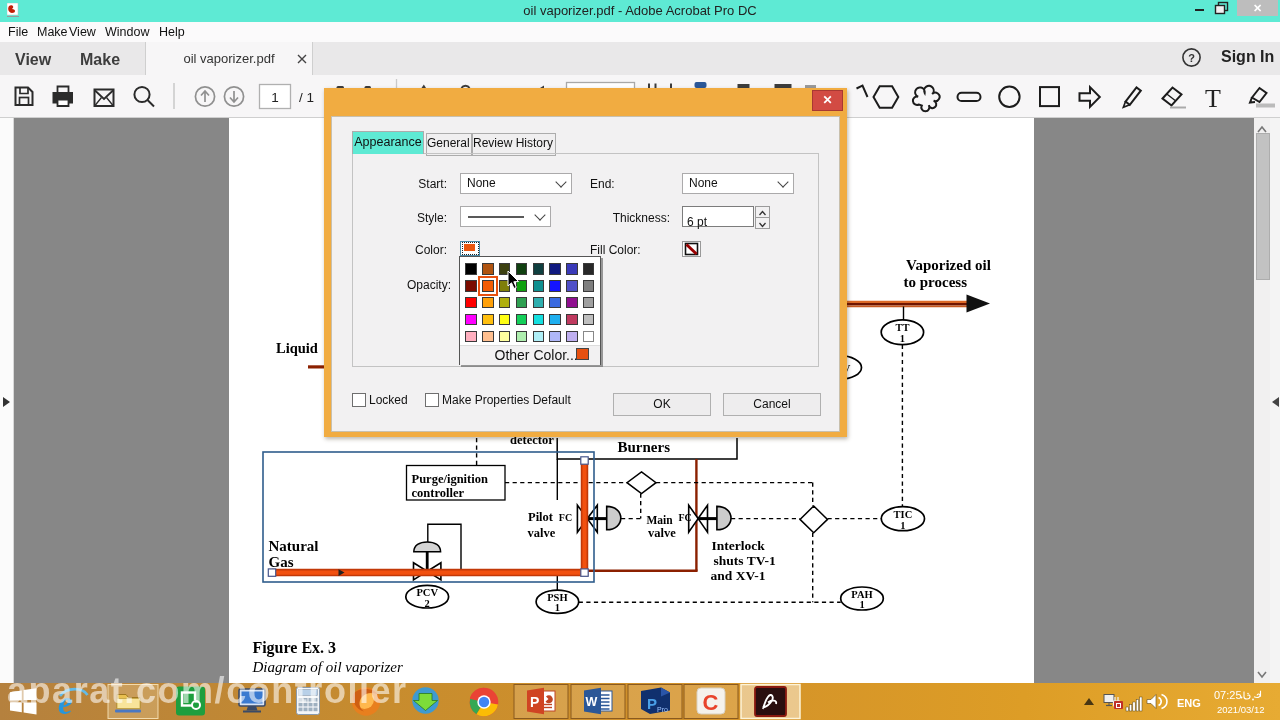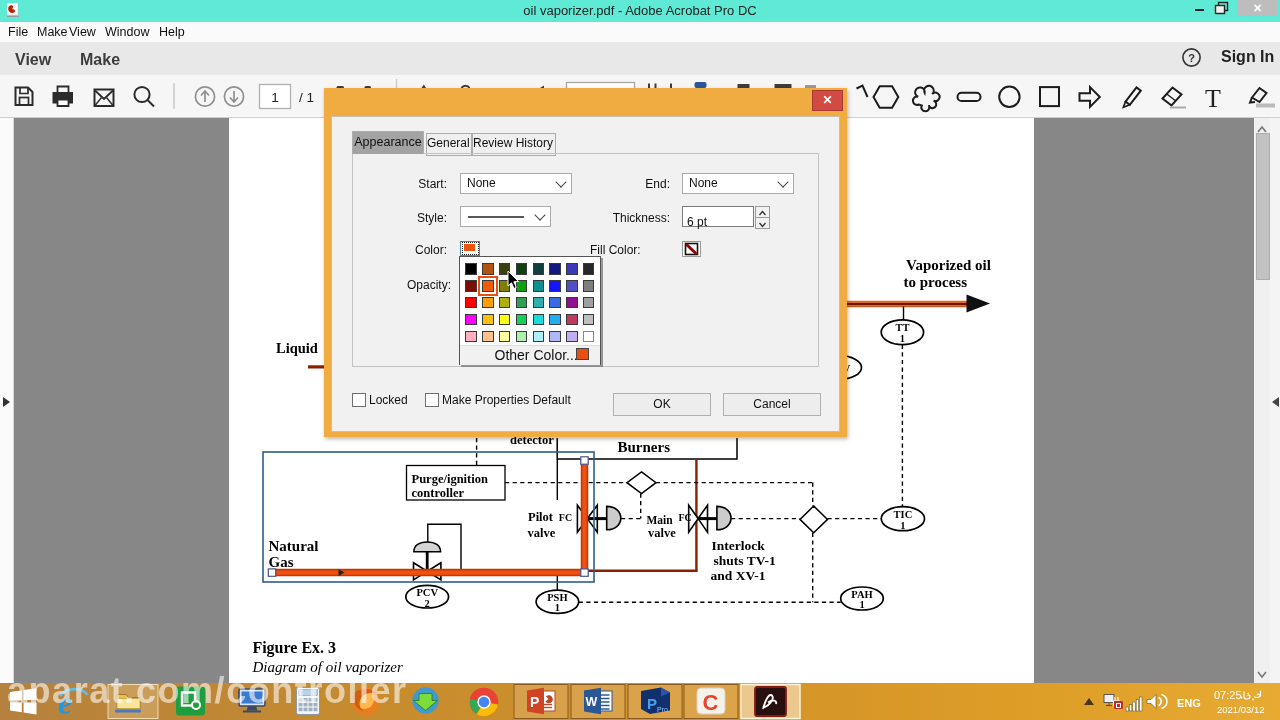--- a/index.html
+++ b/index.html
@@ -60,20 +60,26 @@
  <span style="left:8px">File</span>
     <span style="left:37px">Make</span>
     <span style="left:69px">View</span>
     <span style="left:105px">Window</span>
     <span style="left:159px">Help</span>
 </div>
 
 <div class="abs" id="tabstrip">
  <span class="abs ht" style="left:15px">View</span>
  <span class="abs ht" style="left:80px">Make</span>
+ <div class="activetab abs">
+      <div class="abs tx">oil vaporizer.pdf</div>
+  <svg class="abs" style="left:150px;top:11px" width="12" height="12">
+        <path d="M2,2 L10,10 M10,2 L2,10" stroke="#444" stroke-width="1.4"></path>
+      </svg>
+ </div>
 </div>
 
 <div class="abs" id="toolbar"></div>
 <svg class="abs" style="left:0;top:75px" width="1280" height="42" id="tbicons">
 <g stroke="#2b2b2b" stroke-width="2" fill="none">
 
 <path d="M15.5,12.5 h12.5 l4.5,4.5 v13 h-17 z"></path>
 <path d="M20,13 v5.5 h8 v-5.5" stroke-width="1.7"></path>
 <rect x="19.5" y="22.5" width="9" height="7.5" stroke-width="1.7"></rect>
 
@@ -270,32 +276,32 @@
 <text x="710.5" y="579.5" font-size="13.5">and XV-1</text>
 <text x="252.4" y="653" font-size="16">Figure Ex. 3</text>
 <text x="252.4" y="672" font-size="15" font-weight="normal" font-style="italic">Diagram of oil vaporizer</text>
 </g>
 </svg>
 
 <div class="abs" id="dlg">
  <div class="abs" id="dlgclose">✕</div>
  <div class="abs" id="dlgpanel">
 
-  <div class="abs" style="left:20px;top:14px;width:70px;height:22px;background:#a3a3a3;border:1px solid #acacac;border-bottom:none;text-align:center;line-height:21px;font-size:12.5px;z-index:3">Appearance</div>
+  <div class="abs" style="left:20px;top:14px;width:70px;height:22px;background:#5eead4;border:1px solid #acacac;border-bottom:none;text-align:center;line-height:21px;font-size:12.5px;z-index:3">Appearance</div>
   <div class="abs tab" style="left:94px;width:44px;line-height:19px;">General</div>
   <div class="abs tab" style="left:140px;width:82px;line-height:19px;">Review History</div>
 
   <div class="abs" style="left:20px;top:36px;width:465px;height:212px;border:1px solid #c3c3c3;"></div>
 
   <div class="lbl" style="left:35px;top:60px;width:80px;text-align:right;">Start:</div>
   <div class="abs dd" style="left:128px;top:56px;width:110px;z-index:2">
         <span style="position:absolute;left:6px;top:2px">None</span>
         <span class="chev" style="right:6px;top:4px"></span>
       </div>
-  <div class="lbl" style="left:258px;top:60px;width:80px;text-align:right;">End:</div>
+  <div class="lbl" style="left:258px;top:60px;width:80px;">End:</div>
   <div class="abs dd" style="left:350px;top:56px;width:110px;z-index:2">
         <span style="position:absolute;left:6px;top:2px">None</span>
         <span class="chev" style="right:6px;top:4px"></span>
       </div>
 
   <div class="lbl" style="left:35px;top:94px;width:80px;text-align:right;">Style:</div>
   <div class="abs dd" style="left:128px;top:89px;width:89px;z-index:2">
         <svg style="position:absolute;left:6px;top:0" width="60" height="19">
           <line x1="1" y1="10" x2="57" y2="10" stroke="#222" stroke-width="1.6"></line>
         </svg>

